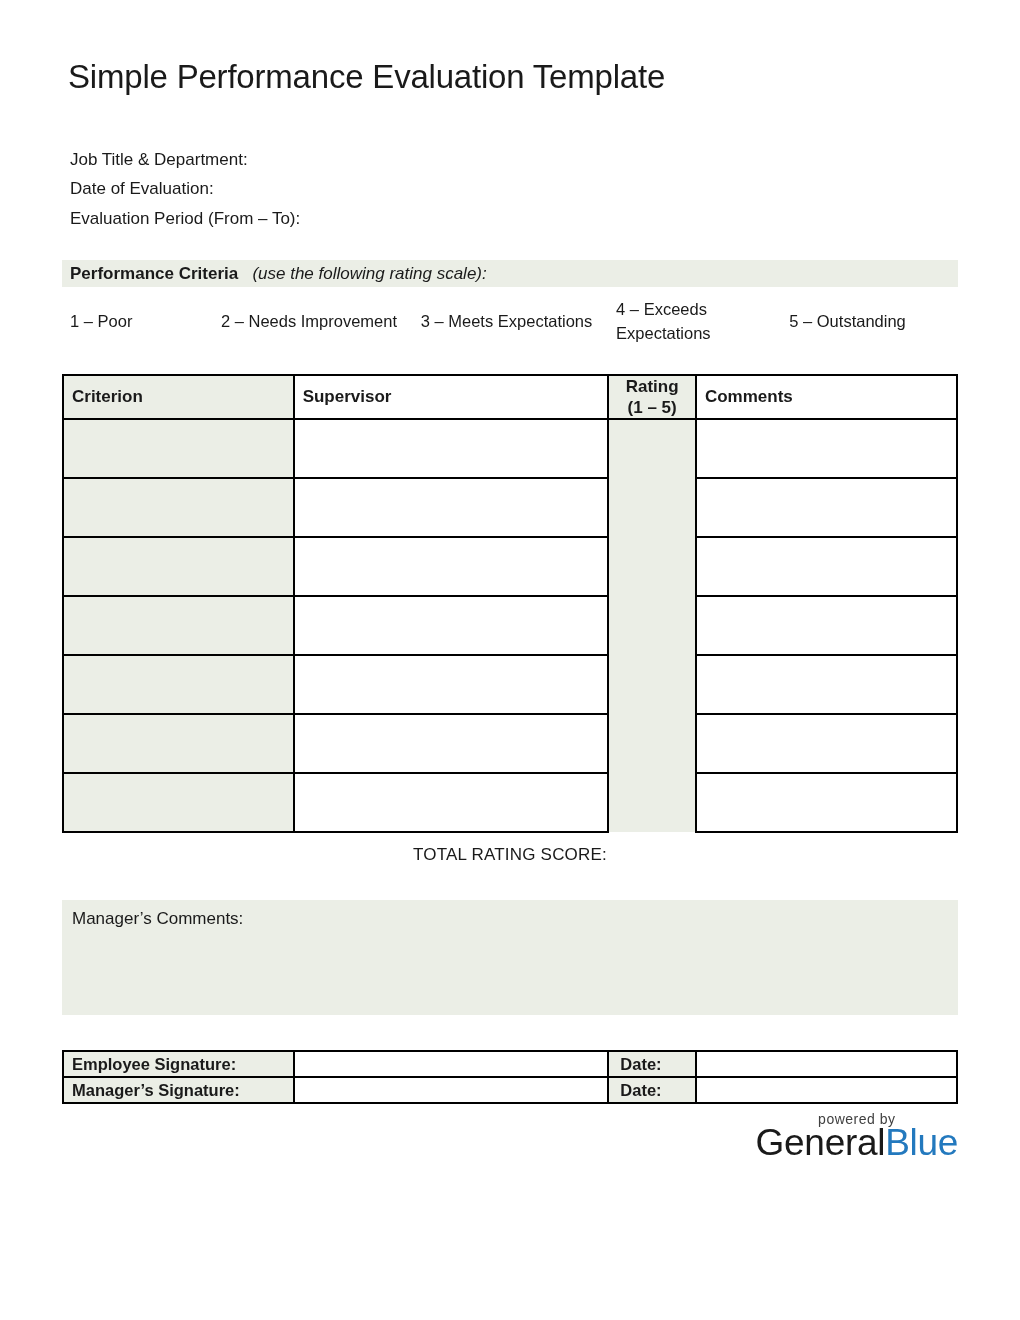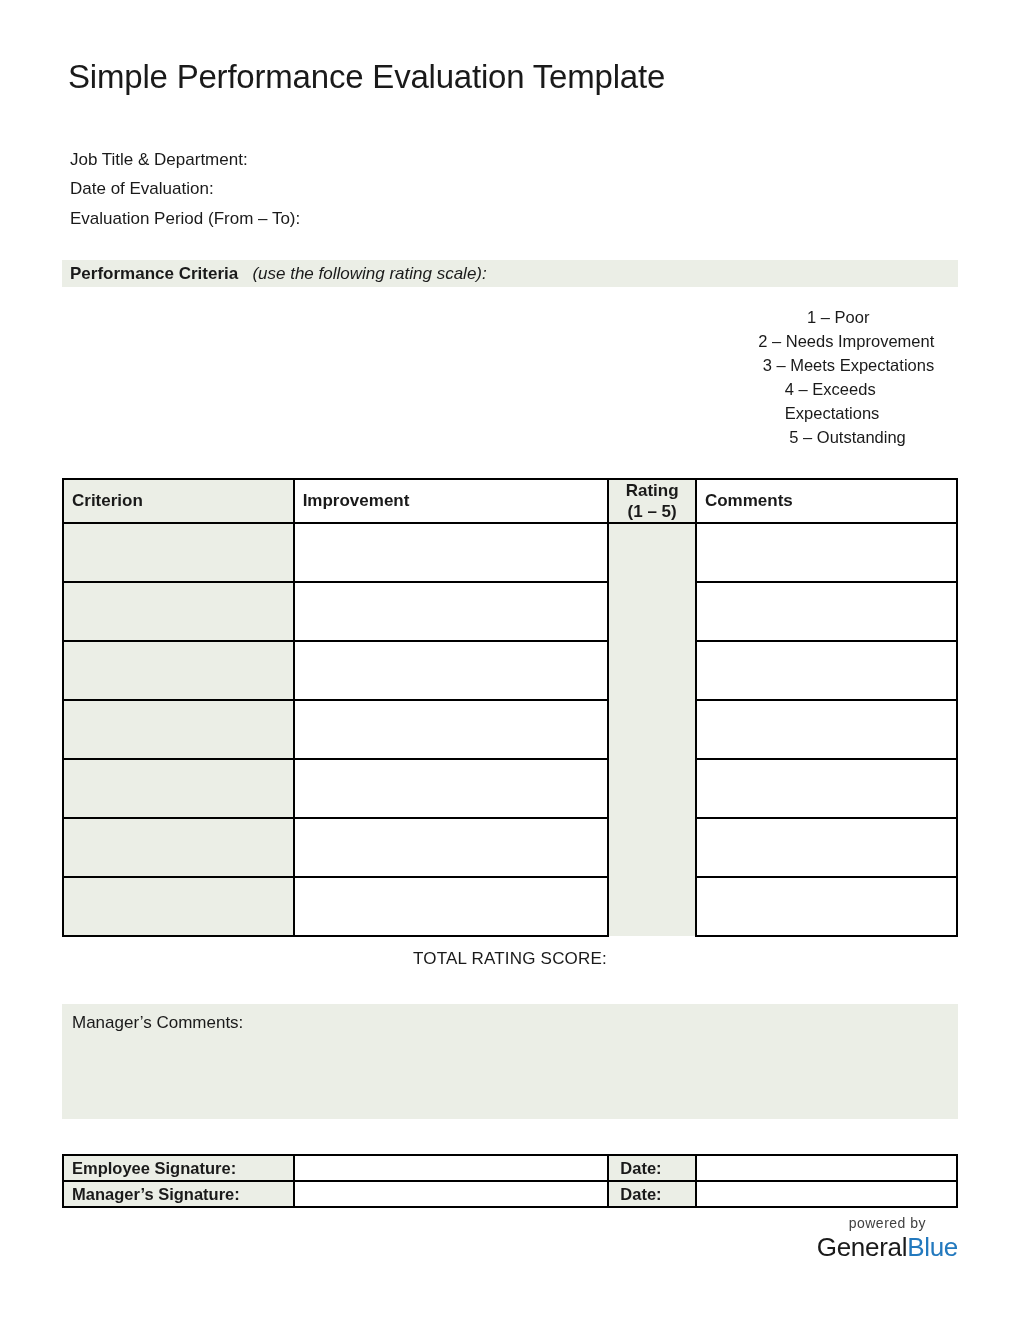--- a/index.html
+++ b/index.html
@@ -35,26 +35,25 @@
     background: var(--cell-bg, #EBEEE6);
     height: 27px;
     line-height: 27px;
     padding-left: 8px;
     font-size: 17px;
   }
   .criteria-bar .heading { font-weight: bold; }
   .criteria-bar .note { font-style: italic; font-weight: normal; }
   
   .scale-row {
-    margin-top: 18px;
+    margin-top: 9px;
     display: flex;
-    align-items: flex-end;
+    align-items: center;
     min-height: 49px;
     padding-left: 8px;
-    flex-direction: column;
   }
   .scale-item { font-size: 16.5px; line-height: 24px; }
   .scale-item:nth-child(1) { width: 17.0%; }
   .scale-item:nth-child(2) { width: 22.5%; }
   .scale-item:nth-child(3) { width: 22.0%; }
   .scale-item:nth-child(4) { width: 19.5%; }
   .scale-item:nth-child(5) { width: 19.0%; }
   
   table.criteria-table {
     margin-top: 29px;
@@ -132,21 +131,21 @@
     align-items: flex-end;
   }
   .footer .inner { text-align: center; }
   .powered-by {
     font-size: 14px;
     color: #404040;
     letter-spacing: 0.5px;
     line-height: 16px;
   }
   .brand {
-    font-size: 26px;
+    font-size: 37px;
     line-height: 32px;
     letter-spacing: -0.3px;
     text-align: center;
   }
   .brand .general { color: #1a1a1a; }
   .brand .blue { color: var(--brand-blue, #2379BE); }
 </style>
 </head>
 <body>
 
@@ -177,21 +176,21 @@
   <table class="criteria-table">
     <colgroup>
       <col class="c-criterion">
         <col class="c-description">
         <col class="c-rating">
         <col class="c-comments">
     </colgroup>
     <thead>
       <tr>
         <th class="shaded">Criterion</th>
-        <th>Improvement</th>
+        <th>Supervisor</th>
         <th class="shaded rating-head">
           <div>Rating</div>
           <div>(1 – 5)</div>
         </th>
         <th>Comments</th>
       </tr>
     </thead>
     <tbody>
       <tr>
         <td class="shaded"></td>

